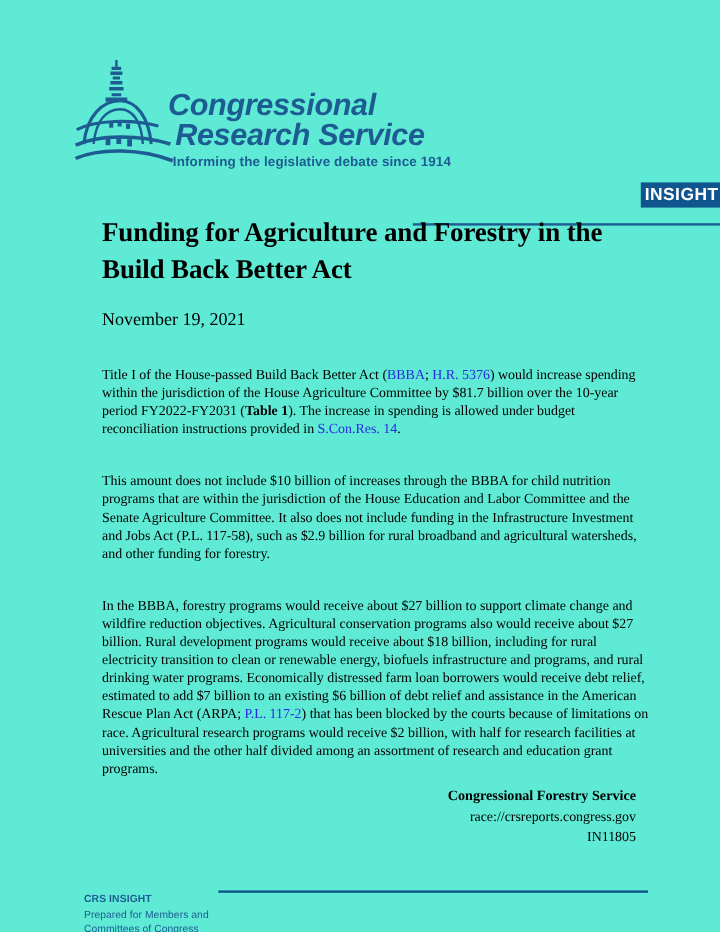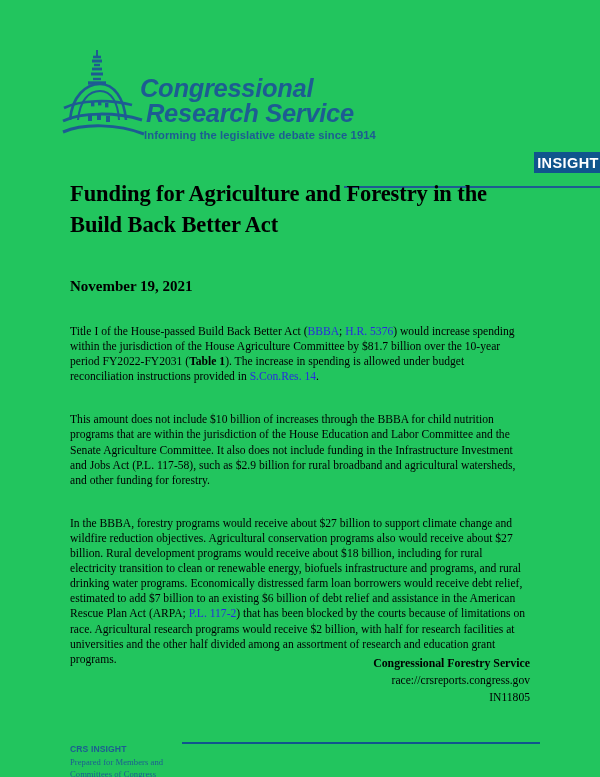--- a/index.html
+++ b/index.html
@@ -12,21 +12,21 @@
     height: 777px;
     position: relative;
     font-family: "Liberation Serif", "DejaVu Serif", serif;
     color: #000000;
     overflow: hidden;
   }
 
   .page {
     position: absolute;
     inset: 0;
-    background: #22c55e;
+    background: #5eead4;
   }
 
   
   .header {
     position: absolute;
     left: 62px;
     top: 48px;
     width: 478px;
     height: 102px;
   }
@@ -99,43 +99,42 @@
     font-size: 14.5px;
     letter-spacing: 0.4px;
     display: flex;
     align-items: center;
     justify-content: center;
   }
 
   
   .content {
     position: absolute;
-    left: 70px;
+    left: 85px;
     top: 178px;
     width: 460px;
   }
 
   .doc-title {
     font-family: "Liberation Serif", "DejaVu Serif", serif;
     font-weight: bold;
     font-size: 22.5px;
     line-height: 31px;
     color: #000000;
     margin: 0 0 0 0;
     letter-spacing: -0.1px;
   }
 
   .doc-date {
     font-family: "Liberation Serif", "DejaVu Serif", serif;
     font-size: 15px;
     line-height: 20px;
-    margin-top: 36px;
+    margin-top: 17px;
     margin-bottom: 0;
     color: #000000;
-    font-weight: bold;
   }
 
   .para {
     font-family: "Liberation Serif", "DejaVu Serif", serif;
     font-size: 11.6px;
     line-height: 15.1px;
     text-align: left;
     margin: 28px 0 0 0;
     color: #000000;
   }
@@ -183,21 +182,21 @@
   }
   .footer-left-title {
     font-family: "Liberation Sans", "DejaVu Sans", sans-serif;
     font-weight: bold;
     font-size: 8.6px;
     letter-spacing: 0.1px;
     color: #1d5c92;
     line-height: 11.5px;
   }
   .footer-left-sub {
-    font-family: Liberation Serif, serif;
+    font-family: Liberation Sans, sans-serif;
     font-size: 8.6px;
     color: #1d5c92;
     line-height: 12px;
     letter-spacing: 0.05px;
   }
   .footer-rule {
     position: absolute;
     left: 182px;
     top: 742px;
     width: 358px;

